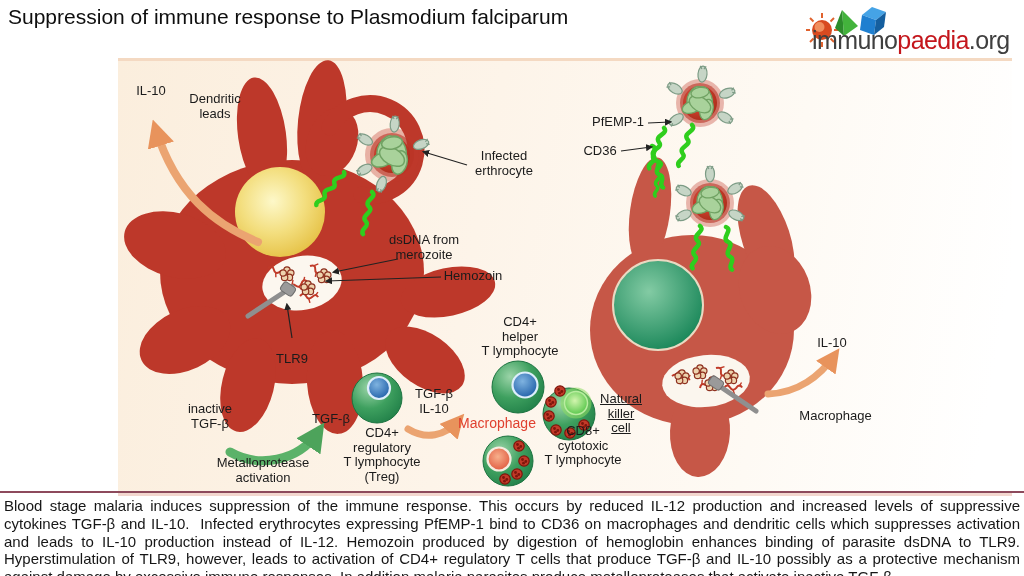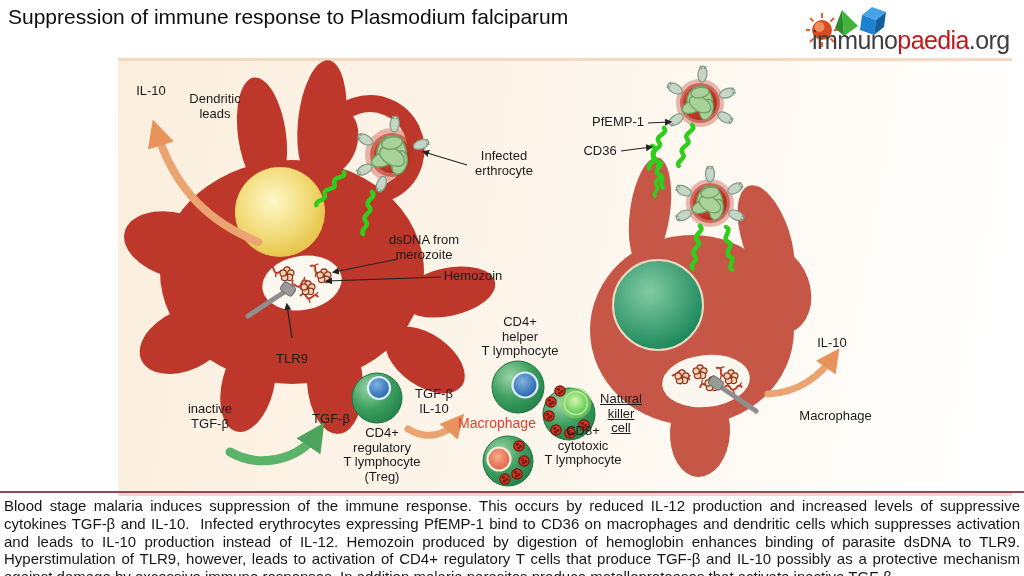--- a/index.html
+++ b/index.html
@@ -288,20 +288,22 @@
   <div class="lbl" style="left:215px;top:92px;">Dendritic
 leads</div>
   <div class="lbl" style="left:504px;top:149px;">Infected
 erthrocyte</div>
   <div class="lbl" style="left:424px;top:233px;">dsDNA from
 merozoite</div>
   <div class="lbl" style="left:473px;top:269px;text-align:center;">Hemozoin</div>
   <div class="lbl" style="left:292px;top:352px;">TLR9</div>
   <div class="lbl" style="left:210px;top:402px;">inactive
 TGF-β</div>
+  <div class="lbl" style="left:263px;top:456px;">Metalloprotease
+activation</div>
   <div class="lbl" style="left:331px;top:412px;">TGF-β</div>
   <div class="lbl" style="left:382px;top:426px;">CD4+
 regulatory
 T lymphocyte
 (Treg)</div>
   <div class="lbl" style="left:434px;top:387px;">TGF-β
 IL-10</div>
   <div class="lbl red" style="left:497px;top:416px;">Macrophage</div>
   <div class="lbl" style="left:520px;top:315px;">CD4+
 helper

